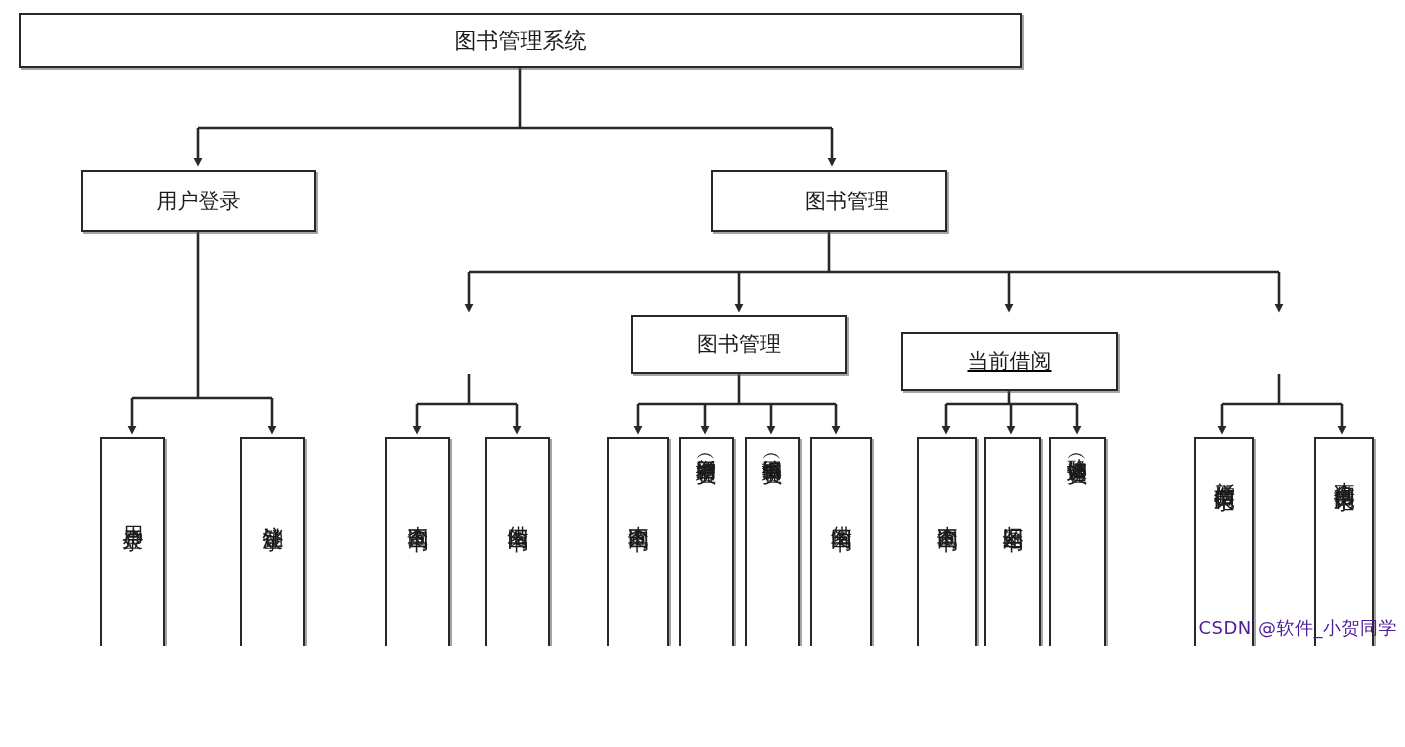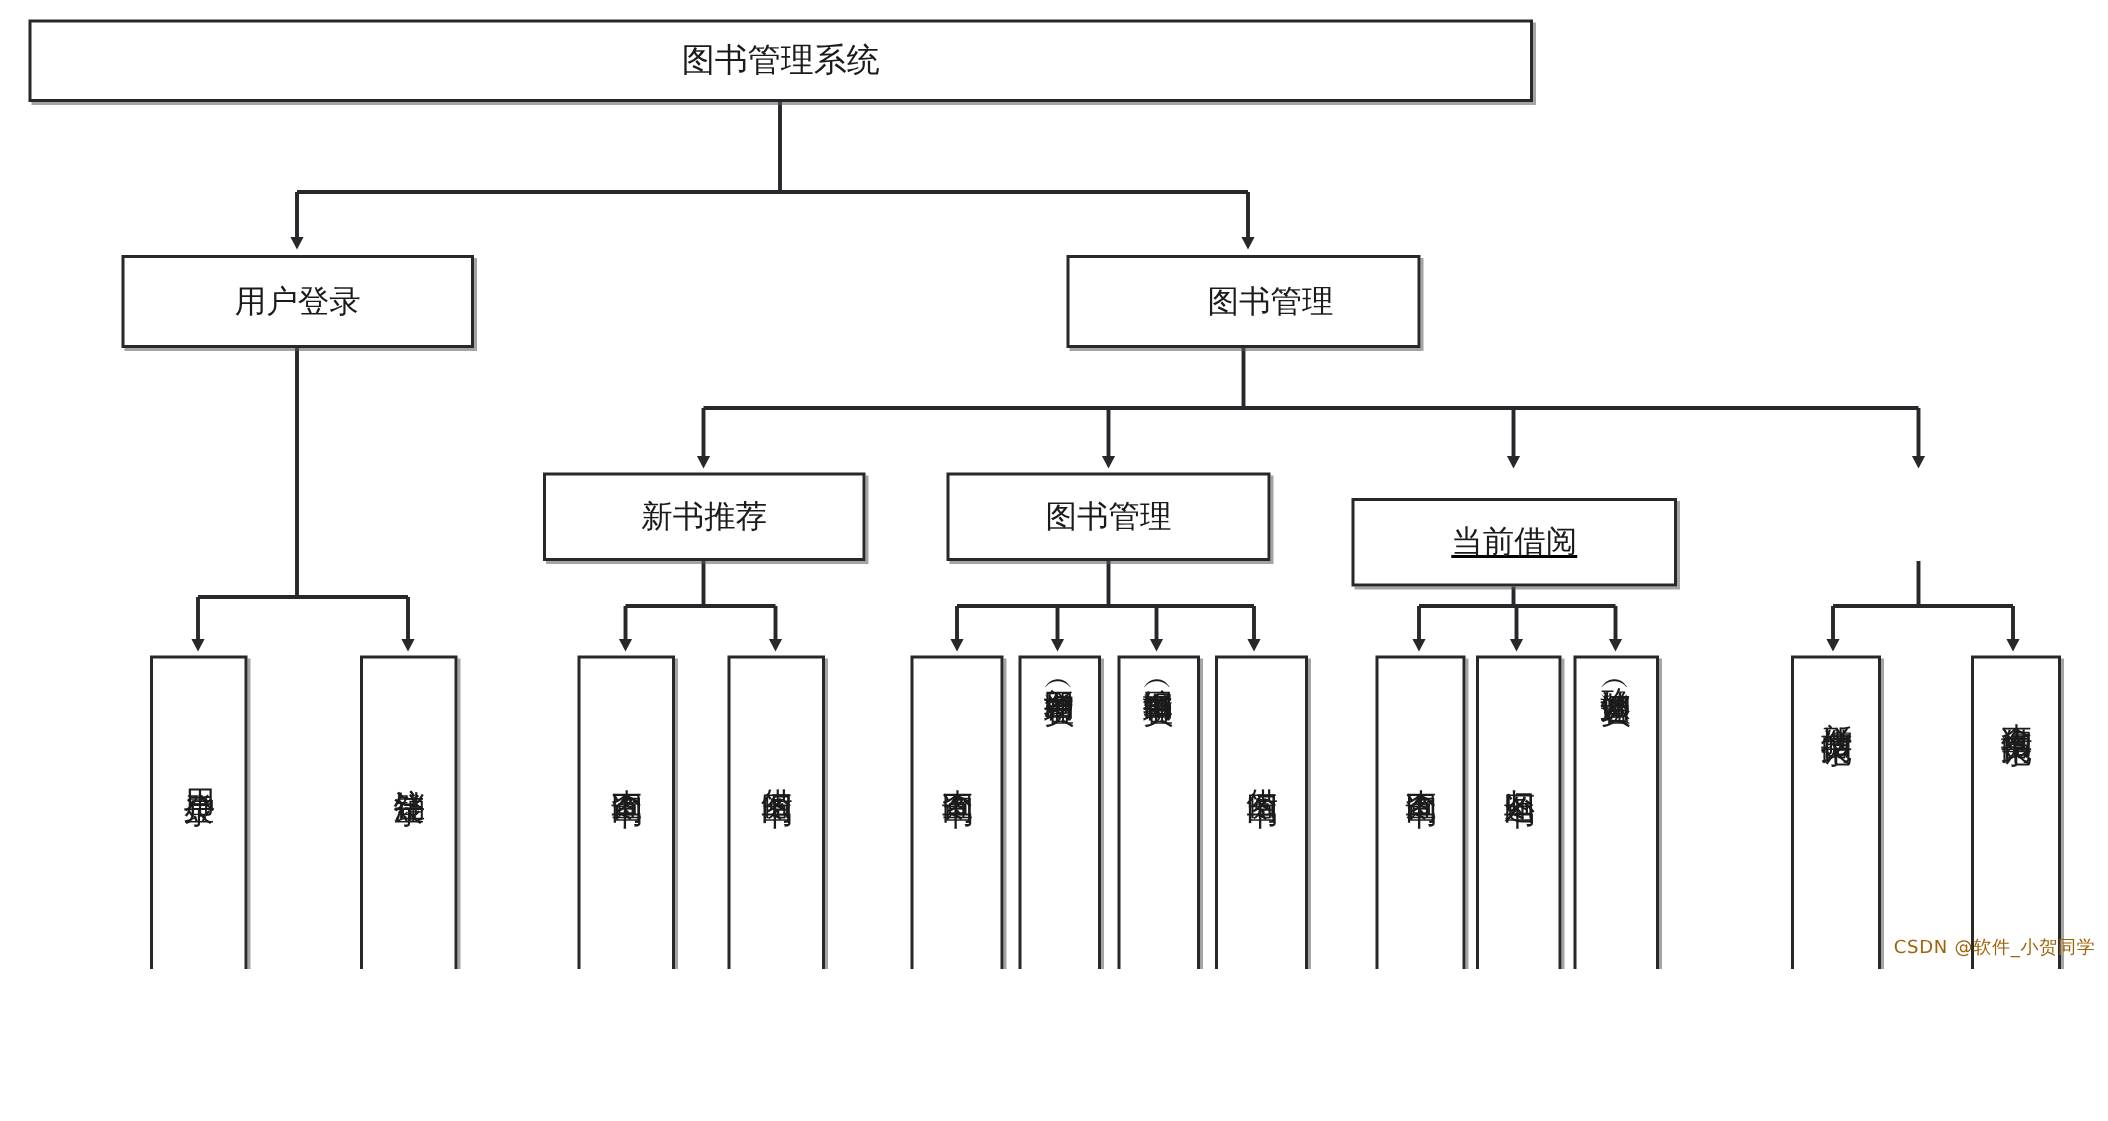--- a/index.html
+++ b/index.html
@@ -57,22 +57,22 @@
     line-height: 1;
   }
   .node.vert.tall .label {
     font-size: 20px;
     letter-spacing: 1px;
   }
   #watermark {
     position: absolute;
     right: 8px;
     bottom: 6px;
-    font-size: 12px;
-    color: #a16207;
+    font-size: 18px;
+    color: #4c1d95;
     letter-spacing: 0.5px;
     white-space: nowrap;
   }
 </style>
 </head>
 <body>
 
 <div id="diagram-root">
 
   <svg id="wires" viewBox="0 0 1405 747" xmlns="http://www.w3.org/2000/svg">
@@ -129,23 +129,20 @@
     <span class="label">图书管理系统</span>
   </div>
 
   <div class="node horiz" style="left:81px; top:170px; width:235px; height:62px;">
     <span class="label">用户登录</span>
   </div>
   <div class="node horiz" style="left:711px; top:170px; width:236px; height:62px;padding-left:36px;">
     <span class="label">图书管理</span>
   </div>
 
-  <div class="node horiz" style="left:362px; top:315px; width:215px; height:59px;">
-    <span class="label">新书推荐</span>
-  </div>
   <div class="node horiz" style="left:631px; top:315px; width:216px; height:59px;">
     <span class="label">图书管理</span>
   </div>
   <div class="node horiz" style="left:901px; top:332px; width:217px; height:59px;text-decoration:underline;">
     <span class="label">当前借阅</span>
   </div>
 
   <div class="node vert" style="left:100px; top:437px; width:65px; height:296px; padding-top:70px;">
     <span class="label">用户登录</span>
   </div>

